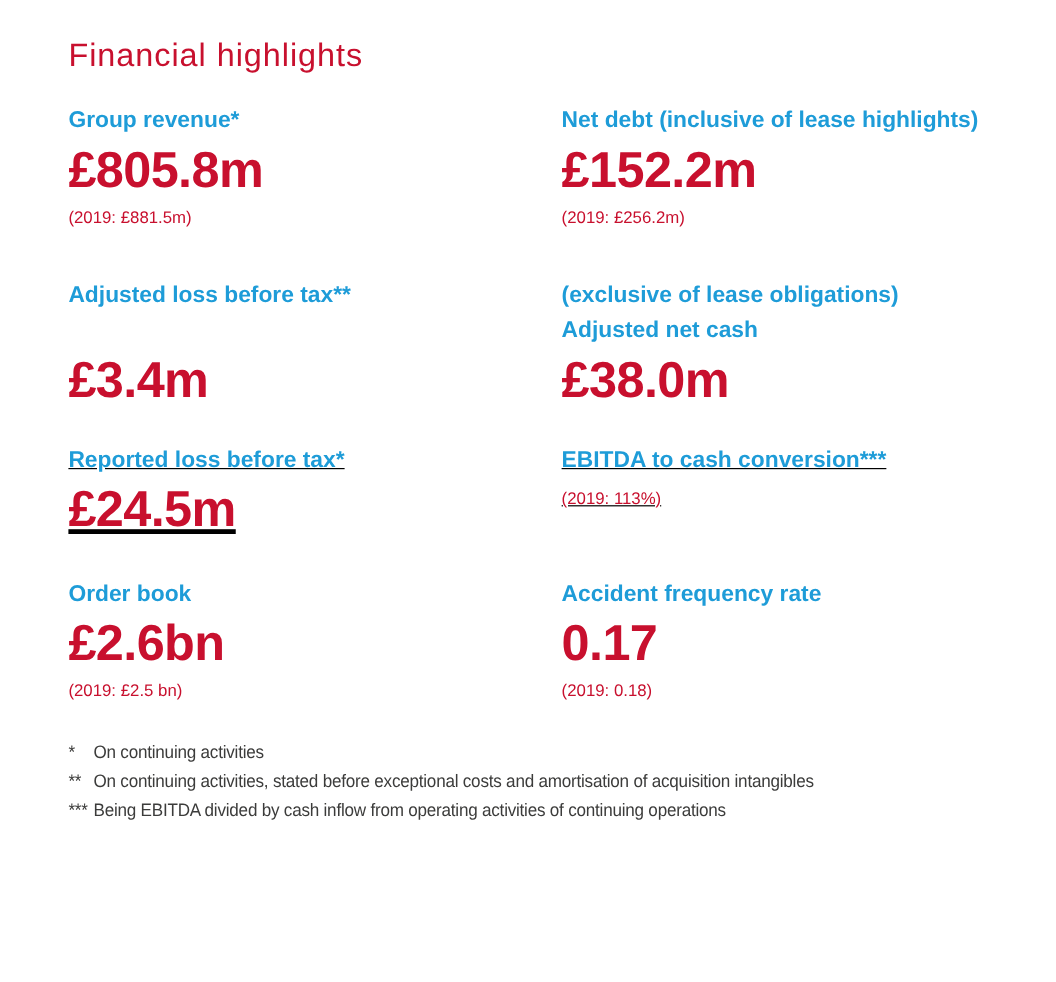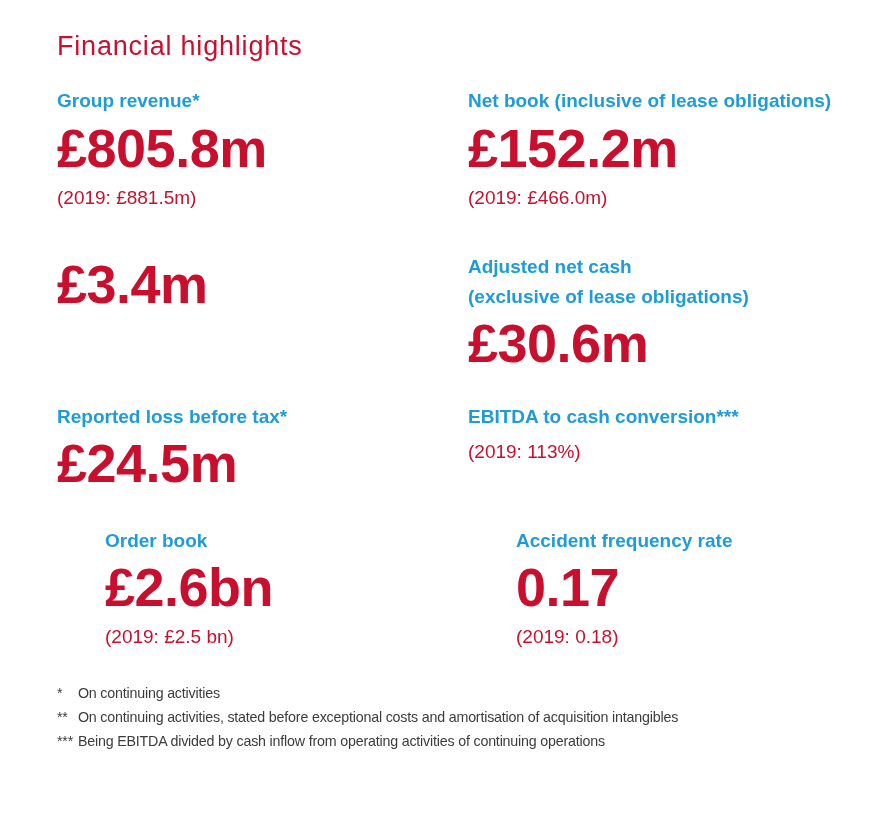--- a/index.html
+++ b/index.html
@@ -25,43 +25,42 @@
     color: var(--accent-red, #C8102E);
     margin: 0 0 24px 0;
     line-height: 1.2;
   }
   .metrics-grid {
     display: grid;
     grid-template-columns: 411px 1fr;
   }
   .metric { margin-bottom: 40px; }
   .metric.row2 { margin-bottom: 30px; }
-  .metric.row3 { margin-bottom: 34px; }
-  .metric.row4 { margin-bottom: 0; margin-left: 48px; }
+  .metric.row3 { margin-bottom: 34px; text-decoration: underline; }
+  .metric.row4 { margin-bottom: 0; }
   .metric-label {
     display: flex;
     flex-direction: column;
-    justify-content: flex-end;
     font-size: 19px;
     font-weight: 700;
     line-height: 1.55;
     color: var(--label-teal, #1E9CD8);
   }
   .metric.row2 .metric-label { min-height: 59px; }
   .metric-label span { display: block; }
   .metric-value {
-    font-size: 54px;
+    font-size: 42px;
     font-weight: 700;
     letter-spacing: -0.5px;
     line-height: 1.05;
     color: var(--accent-red, #C8102E);
     margin-top: 4px;
   }
   .metric-prior {
-    font-size: 19px;
+    font-size: 14px;
     font-weight: 400;
     color: var(--accent-red, #C8102E);
     margin-top: 7px;
     line-height: 1.5;
   }
   .footnotes {
     margin-top: 30px;
     color: var(--footnote-gray, #3C3C3B);
     font-size: 15px;
     line-height: 1.6;
@@ -88,36 +87,39 @@
     <div class="metric row1">
       <div class="metric-label">
           <span>Group revenue*</span>
         </div>
       <div class="metric-value">£805.8m</div>
       <div class="metric-prior">(2019: £881.5m)</div>
     </div>
 
     <div class="metric row1">
       <div class="metric-label">
-          <span>Net book (inclusive of lease obligations)</span>
+          <span>Net debt (inclusive of lease highlights)</span>
         </div>
       <div class="metric-value">£152.2m</div>
-      <div class="metric-prior">(2019: £466.0m)</div>
+      <div class="metric-prior">(2019: £256.2m)</div>
     </div>
 
     <div class="metric row2">
+      <div class="metric-label">
+          <span>Adjusted loss before tax**</span>
+        </div>
       <div class="metric-value">£3.4m</div>
     </div>
 
     <div class="metric row2">
       <div class="metric-label">
+          <span>(exclusive of lease obligations)</span>
           <span>Adjusted net cash</span>
-          <span>(exclusive of lease obligations)</span>
         </div>
-      <div class="metric-value">£30.6m</div>
+      <div class="metric-value">£38.0m</div>
     </div>
 
     <div class="metric row3">
       <div class="metric-label">
           <span>Reported loss before tax*</span>
         </div>
       <div class="metric-value">£24.5m</div>
     </div>
 
     <div class="metric row3">

